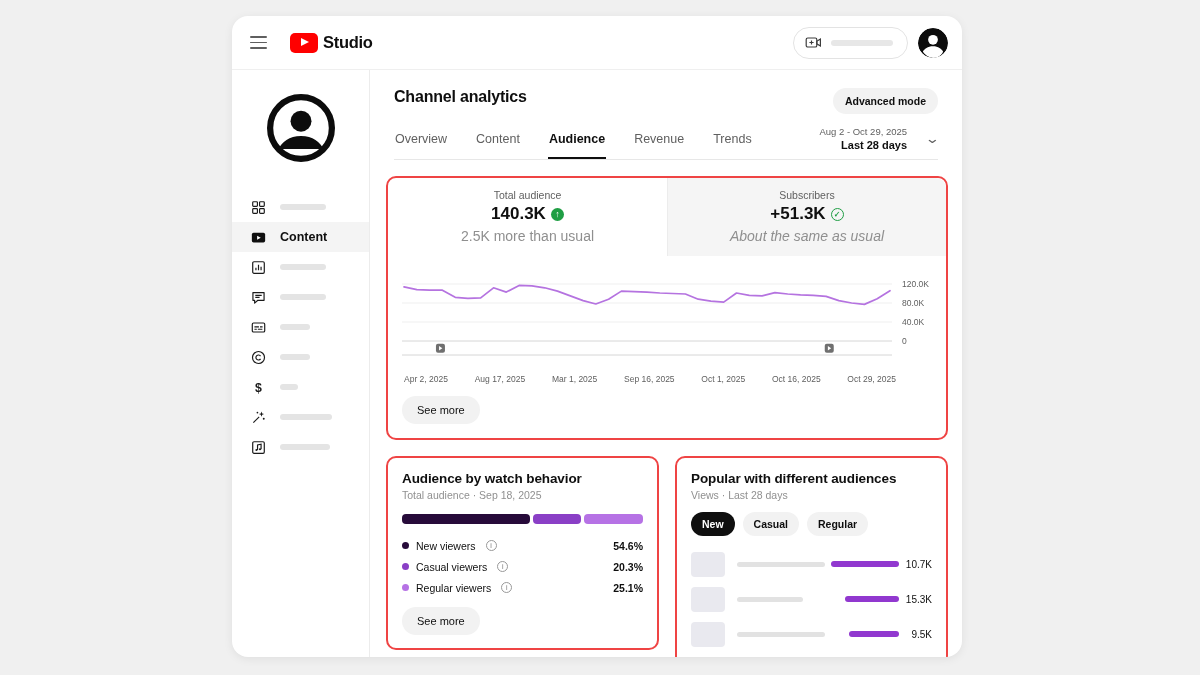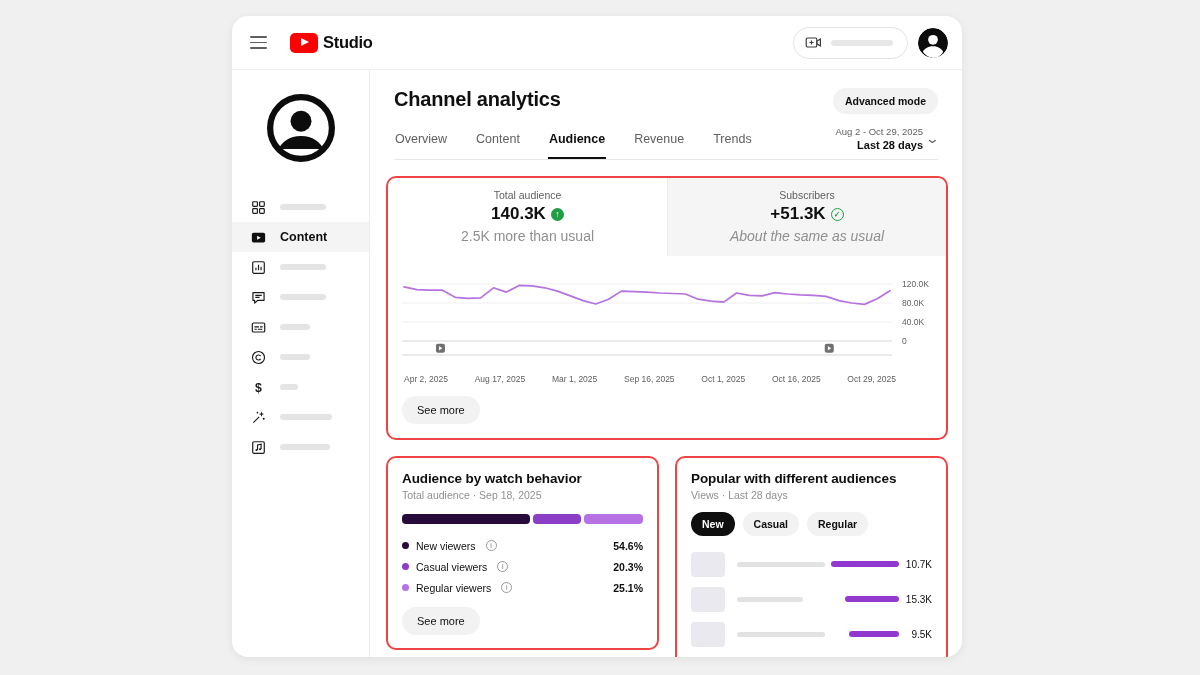--- a/index.html
+++ b/index.html
@@ -38,27 +38,27 @@
   .side-item .sicon { width:15px; height:15px; flex:0 0 15px; display:flex; align-items:center; justify-content:center; }
   .side-item .sicon svg { width:15px; height:15px; }
   .side-bar-skel { height:6px; border-radius:3px; background:#e4e4e4; }
   .side-label { font-size:12.5px; font-weight:700; color:#0f0f0f; }
 
   .main { flex:1; display:flex; flex-direction:column; min-width:0; }
 
   
   .page-head { padding:18px 24px 0 24px; }
   .title-row { display:flex; align-items:flex-start; justify-content:space-between; }
-  .page-title { font-size:20px; font-weight:700; letter-spacing:-0.2px; }
+  .page-title { font-size:16px; font-weight:700; letter-spacing:-0.2px; }
   .adv-btn { background:#f2f2f2; border:none; border-radius:14px; font-family:inherit; font-size:10.5px; font-weight:700; color:#0f0f0f; padding:7px 12px; cursor:pointer; }
   .tabs-row { display:flex; justify-content:space-between; align-items:flex-end; margin-top:12px; border-bottom:1px solid #e7e7e7; }
   .tabs { display:flex; gap:27px; }
   .tab { font-size:12.5px; color:#606060; padding:6px 1px 11px; cursor:pointer; border-bottom:2.5px solid transparent; }
   .tab.active { color:#0f0f0f; font-weight:700; border-bottom-color:#0f0f0f; }
-  .date-sel { display:flex; align-items:center; gap:4px; padding-bottom:8px; cursor:pointer; }
+  .date-sel { display:flex; align-items:center; gap:20px; padding-bottom:8px; cursor:pointer; }
   .date-texts { text-align:right; }
   .date-range { font-size:9.5px; color:#606060; }
   .date-preset { font-size:11px; font-weight:700; color:#0f0f0f; margin-top:2px; }
   .chev { color:#606060; font-size:13px; line-height:1; transform:scaleX(1.4); }
 
   
   .cards { padding:16px 14px 0 16px; flex:1; min-height:0; }
   .card { background:#fff; border:2px solid #ef4444; border-radius:10px; }
 
   .card-overview { margin-bottom:16px; }

